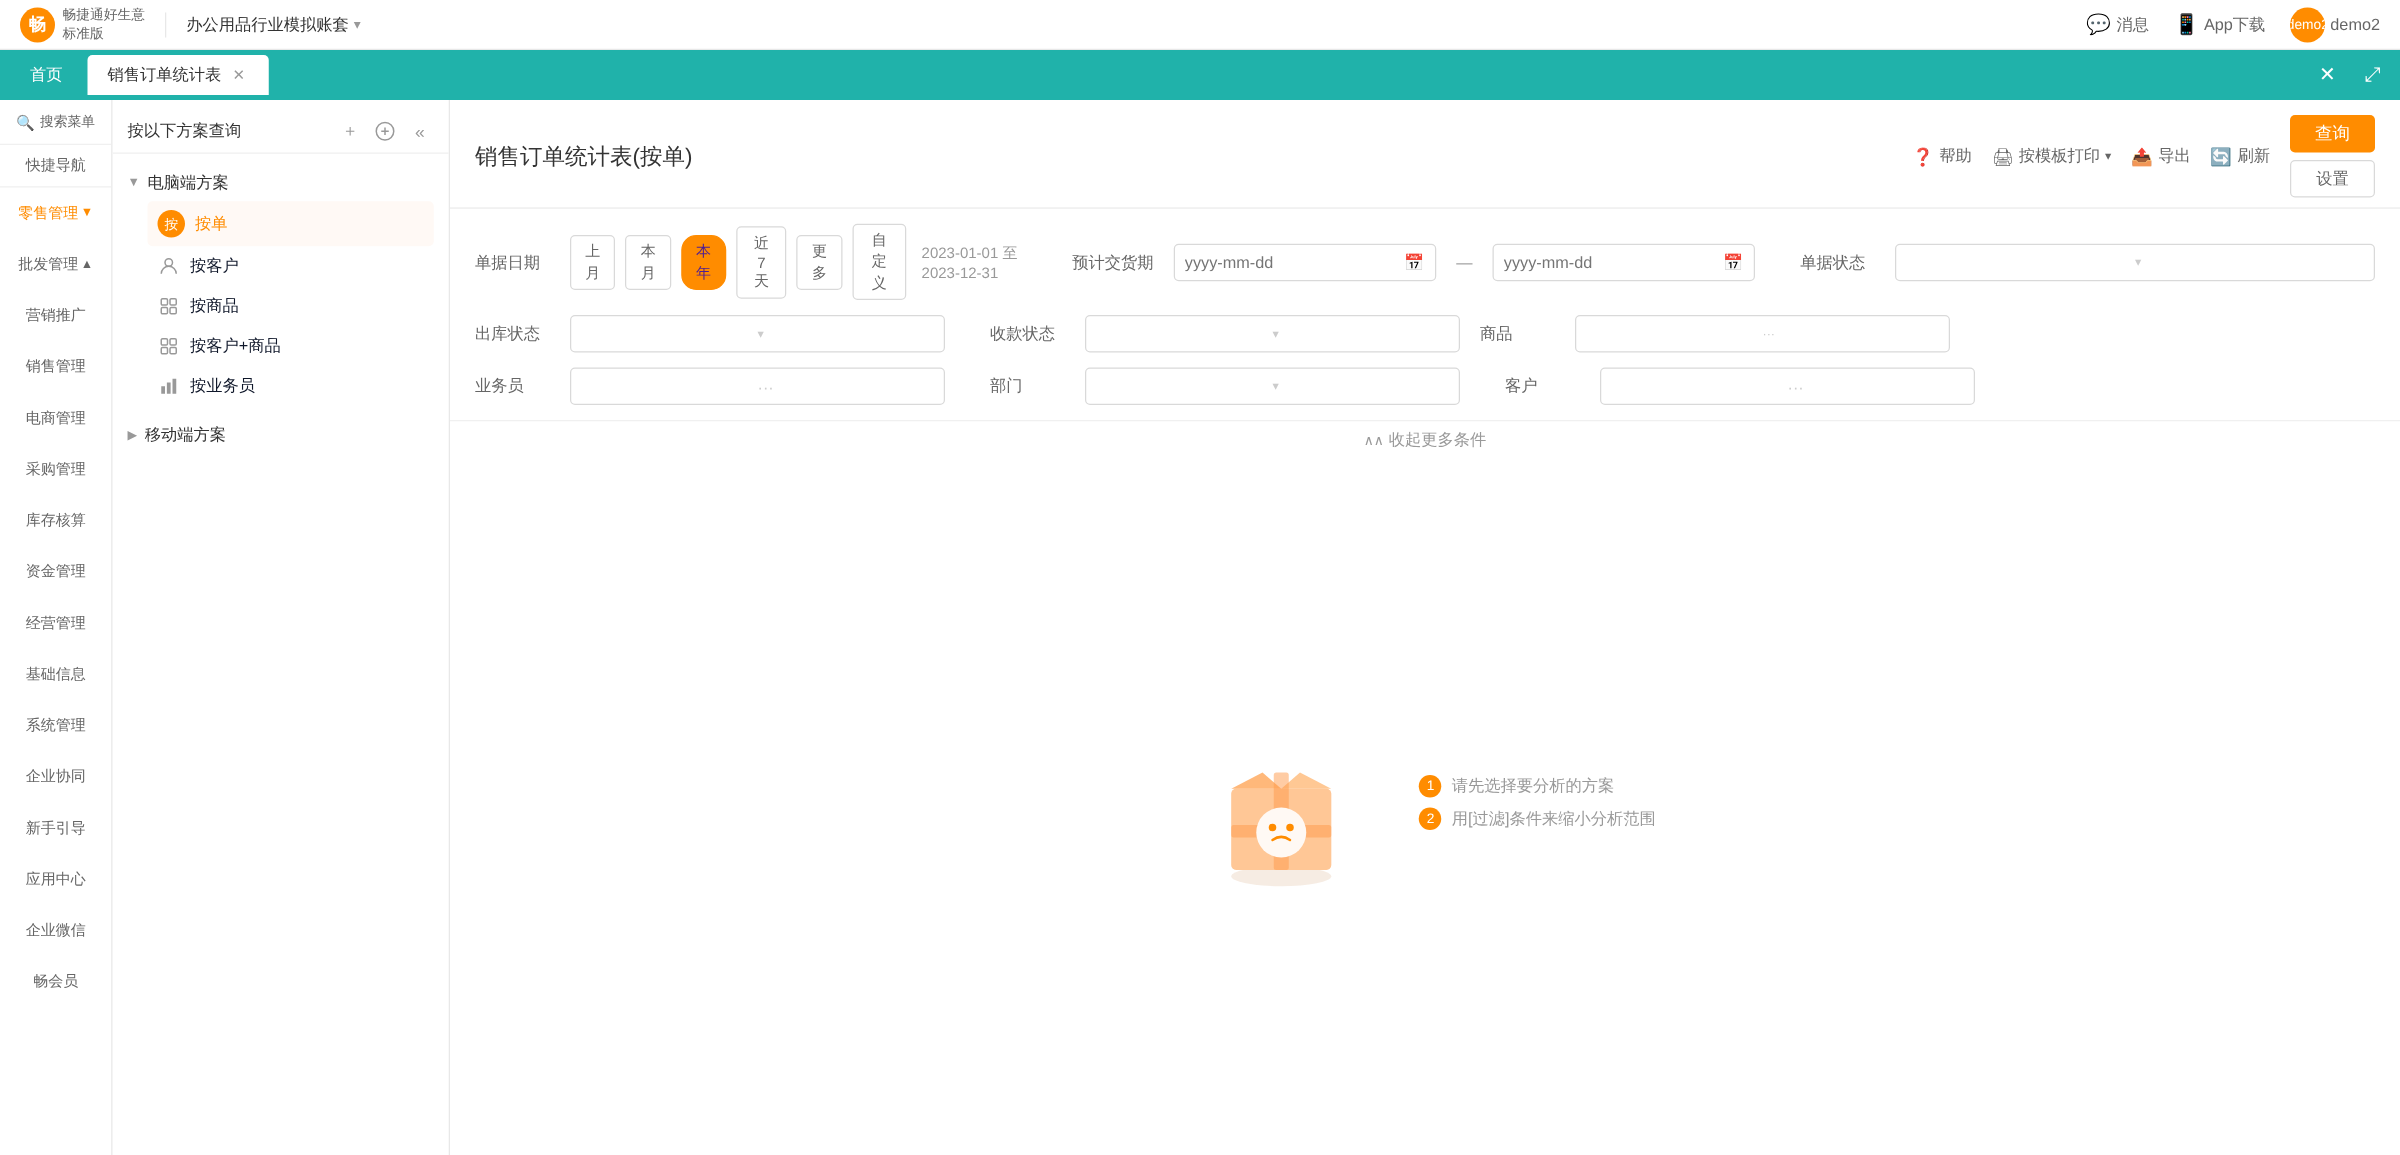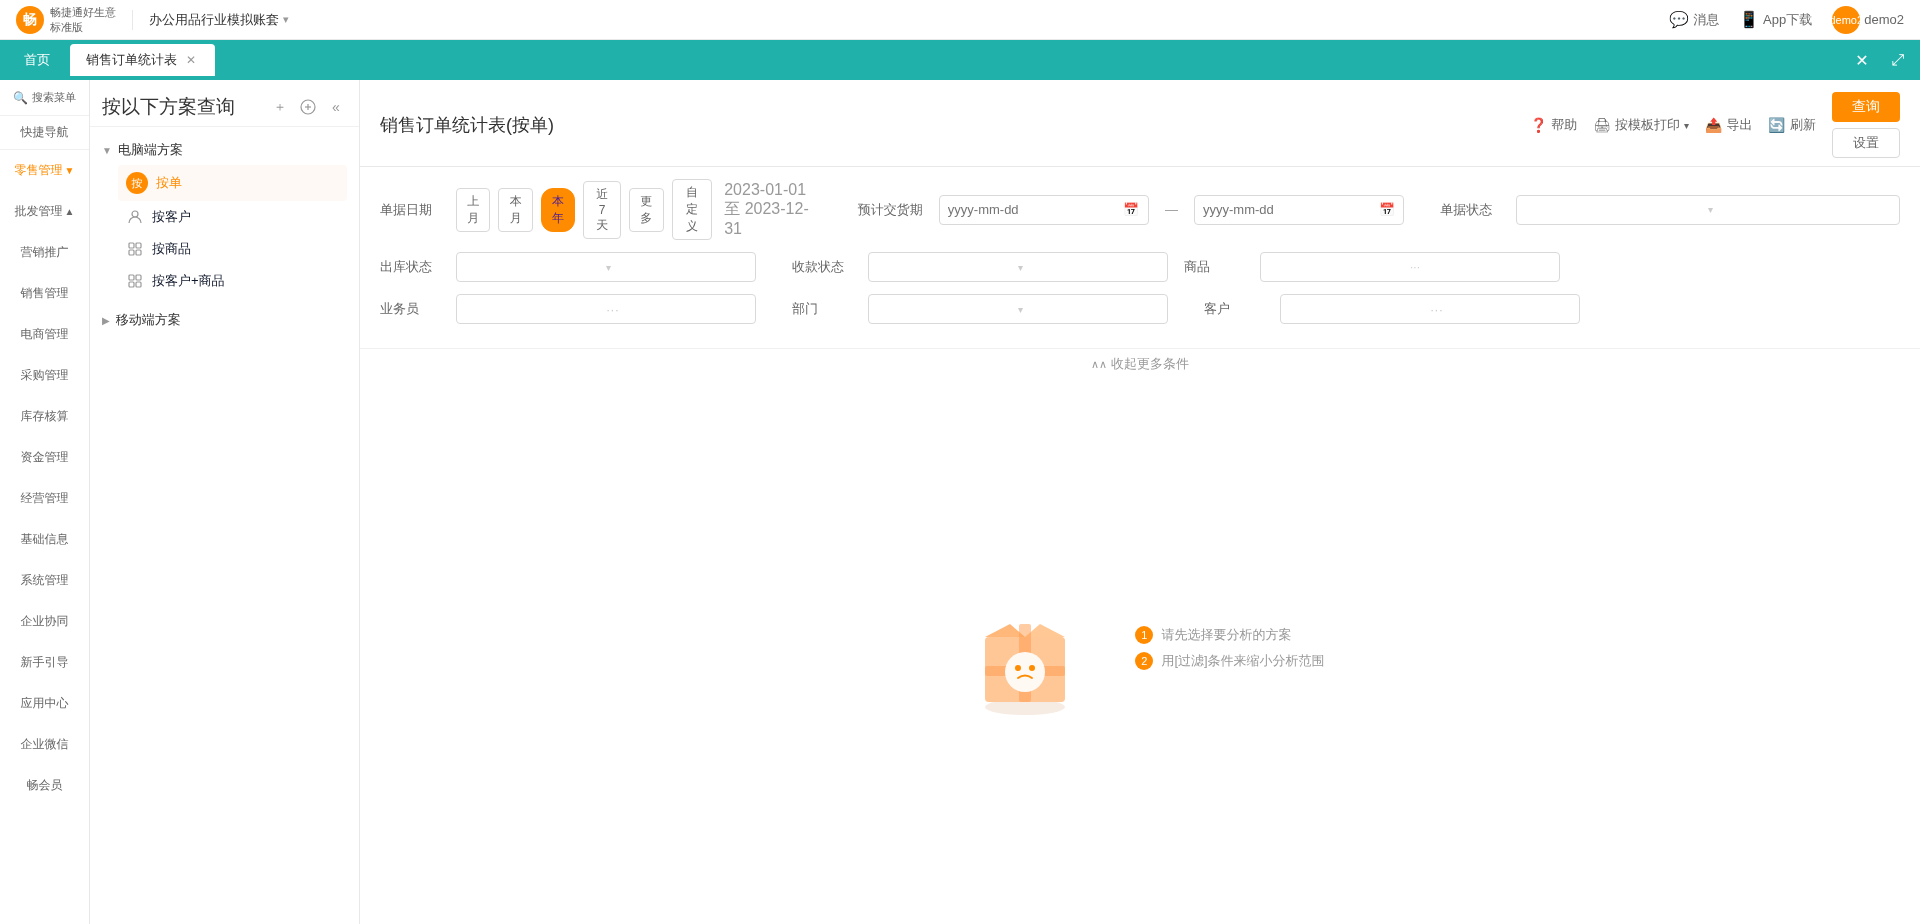--- a/index.html
+++ b/index.html
@@ -35,21 +35,21 @@
     .sidebar-item.has-arrow { flex-direction: row; justify-content: center; gap: 2px; }
     .sidebar-search { padding: 10px 8px; display: flex; align-items: center; justify-content: center; gap: 4px; cursor: pointer; color: #666; font-size: 12px; border-bottom: 1px solid #f0f0f0; }
     .sidebar-nav { padding: 8px; display: flex; align-items: center; justify-content: center; gap: 4px; cursor: pointer; color: #666; font-size: 12px; border-bottom: 1px solid #f0f0f0; }
 
     
     .content-area { flex: 1; display: flex; overflow: hidden; }
 
     
     .left-panel { width: 270px; background: #fff; border-right: 1px solid #e8e8e8; padding: 8px 0; flex-shrink: 0; overflow-y: auto; }
     .left-panel-header { display: flex; align-items: center; padding: 6px 12px; gap: 8px; border-bottom: 1px solid #f0f0f0; margin-bottom: 4px; }
-    .left-panel-title { font-size: 19px; color: #333; flex: 1; }
+    .left-panel-title { font-size: 13px; color: #333; flex: 1; }
     .left-panel-icons { display: flex; gap: 6px; align-items: center; }
     .icon-btn { width: 22px; height: 22px; display: flex; align-items: center; justify-content: center; cursor: pointer; color: #999; border-radius: 3px; }
     .scheme-category { padding: 4px 12px; }
     .scheme-category-title { display: flex; align-items: center; gap: 6px; padding: 6px 0; cursor: pointer; }
     .scheme-category-title .arrow { color: #999; font-size: 10px; }
     .scheme-category-title .label { font-size: 13px; color: #333; }
     .scheme-list { padding-left: 16px; }
     .scheme-item { display: flex; align-items: center; gap: 8px; padding: 7px 8px; cursor: pointer; border-radius: 4px; color: #0f172a; font-size: 13px; }
     .scheme-item.active { background: #fff9f5; color: #ff8c00; }
     .scheme-icon { width: 18px; height: 18px; display: flex; align-items: center; justify-content: center; font-size: 12px; color: #ff8c00; }
@@ -59,26 +59,26 @@
     .right-panel { flex: 1; display: flex; flex-direction: column; overflow: hidden; background: #f5f5f5; }
 
     
     .page-header { background: #fff; padding: 12px 20px 8px; display: flex; align-items: center; justify-content: space-between; border-bottom: 1px solid #e8e8e8; }
     .page-title { font-size: 18px; color: #333; font-weight: 500; }
     .page-actions { display: flex; align-items: center; gap: 16px; }
     .action-btn { display: flex; align-items: center; gap: 4px; color: #666; font-size: 13px; cursor: pointer; }
     .query-btn { background: #ff8c00; color: #fff; border: none; border-radius: 4px; padding: 6px 20px; font-size: 14px; cursor: pointer; }
     .setting-btn { background: #fff; color: #666; border: 1px solid #d9d9d9; border-radius: 4px; padding: 5px 16px; font-size: 13px; cursor: pointer; }
     .filter-row { display: flex; align-items: center; gap: 16px; margin-bottom: 12px; }
-    .filter-row:last-child { margin-bottom: 12px; }
+    .filter-row:last-child { margin-bottom: 0; }
     .filter-label { font-size: 13px; color: #666; white-space: nowrap; min-width: 60px; }
     .filter-date-group { display: flex; align-items: center; gap: 8px; flex: 1; }
     .date-btn { padding: 4px 10px; border: 1px solid #d9d9d9; border-radius: 4px; background: #fff; font-size: 12px; color: #666; cursor: pointer; }
     .date-btn.active { background: #ff8c00; color: #4c1d95; border-color: #ff8c00; border-radius: 12px; }
-    .date-range { font-size: 16px; color: #999; margin-left: 4px; }
+    .date-range { font-size: 12px; color: #999; margin-left: 4px; }
     .filter-field { display: flex; align-items: center; border: 1px solid #d9d9d9; border-radius: 4px; background: #fff; padding: 0 8px; height: 30px; min-width: 200px; }
     .filter-field input { border: none; outline: none; background: transparent; font-size: 13px; color: #999; flex: 1; }
     .filter-field .calendar-icon { color: #ccc; cursor: pointer; }
     .filter-separator { color: #999; font-size: 13px; }
     .filter-select { display: flex; align-items: center; border: 1px solid #d9d9d9; border-radius: 4px; background: #fff; padding: 0 8px; height: 30px; flex: 1; max-width: 300px; cursor: pointer; }
     .filter-select span { flex: 1; color: #999; font-size: 13px; }
     .filter-select .chevron { color: #ccc; font-size: 10px; }
     .collapse-btn { display: flex; align-items: center; justify-content: center; gap: 4px; padding: 6px; color: #999; font-size: 13px; cursor: pointer; background: #fff; border-top: 1px solid #f0f0f0; }
 
     
@@ -261,20 +261,30 @@
               <svg width="16" height="16" viewBox="0 0 16 16">
                   <rect x="2" y="2" width="5" height="5" rx="1" stroke="#999" stroke-width="1.2" fill="none"></rect>
                   <rect x="9" y="2" width="5" height="5" rx="1" stroke="#999" stroke-width="1.2" fill="none"></rect>
                   <rect x="2" y="9" width="5" height="5" rx="1" stroke="#999" stroke-width="1.2" fill="none"></rect>
                   <rect x="9" y="9" width="5" height="5" rx="1" stroke="#999" stroke-width="1.2" fill="none"></rect>
                 </svg>
             </div>
             <span>按客户+商品</span>
           </div>
 
+          <div class="scheme-item">
+            <div class="scheme-icon">
+              <svg width="16" height="16" viewBox="0 0 16 16">
+                  <rect x="2" y="8" width="3" height="6" fill="#999"></rect>
+                  <rect x="6.5" y="5" width="3" height="9" fill="#999"></rect>
+                  <rect x="11" y="2" width="3" height="12" fill="#999"></rect>
+                </svg>
+            </div>
+            <span>按业务员</span>
+          </div>
 
         </div>
       </div>
 
       <div class="scheme-category">
         <div class="scheme-category-title">
           <span class="arrow">▶</span>
           <span class="label">移动端方案</span>
         </div>
       </div>

